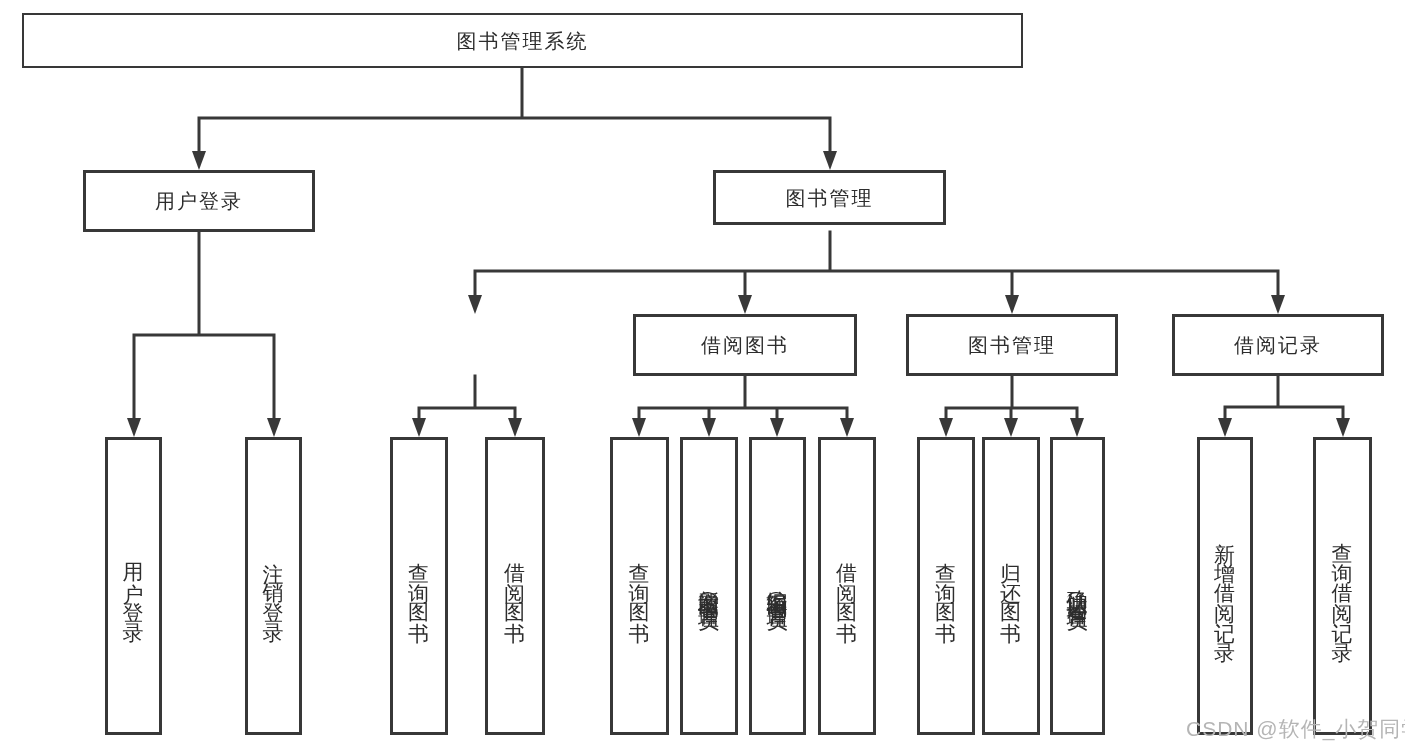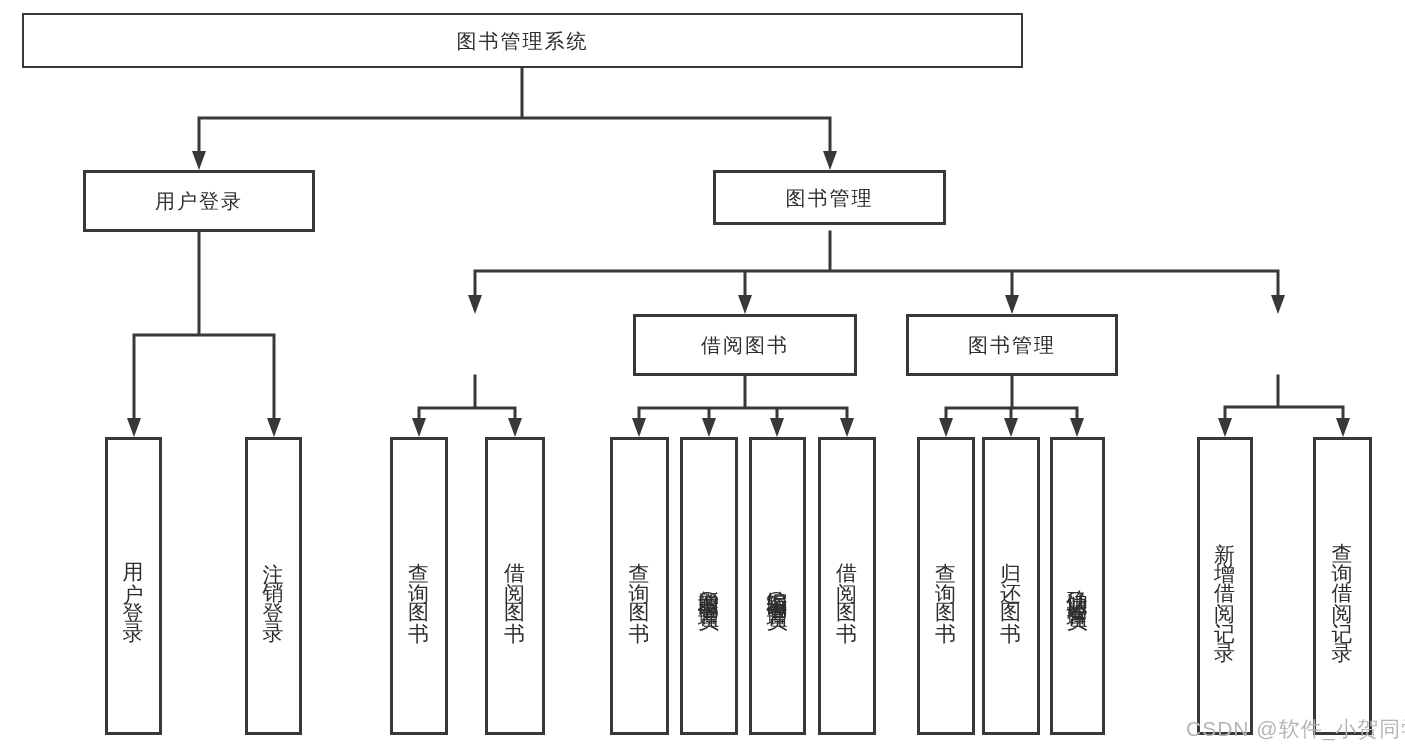--- a/index.html
+++ b/index.html
@@ -101,20 +101,23 @@
   <div class="box" style="left:713px;top:170px;width:233px;height:55px">
     <span>图书管理</span>
   </div>
 
   <div class="box" style="left:633px;top:314px;width:224px;height:62px">
     <span>借阅图书</span>
   </div>
   <div class="box" style="left:906px;top:314px;width:212px;height:62px">
     <span>图书管理</span>
   </div>
+  <div class="box" style="left:1172px;top:314px;width:212px;height:62px">
+    <span>借阅记录</span>
+  </div>
 
   <div class="box leaf" style="left:105px;top:437px;width:57px;height:298px">
     <span>用户登录</span>
   </div>
   <div class="box leaf" style="left:245px;top:437px;width:57px;height:298px">
     <span>注销登录</span>
   </div>
 
   <div class="box leaf" style="left:390px;top:437px;width:58px;height:298px">
     <span>查询图书</span>

